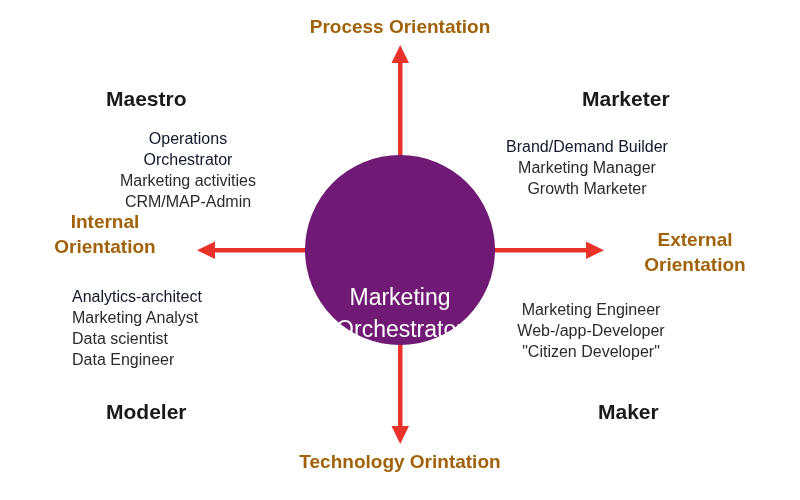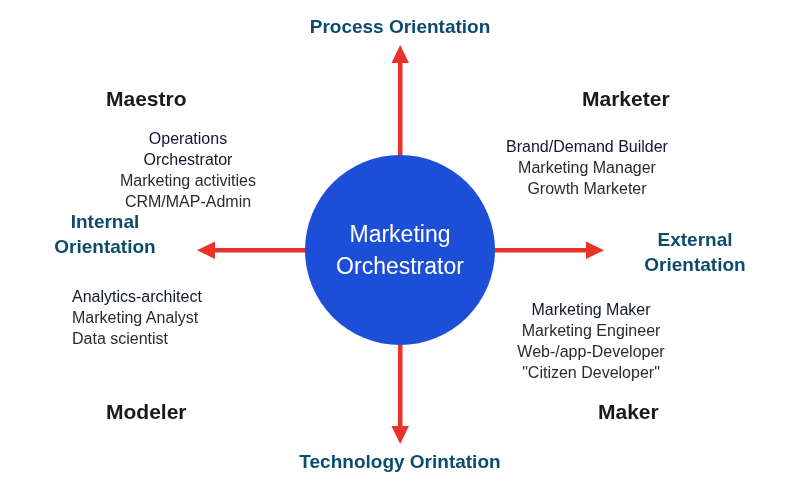--- a/index.html
+++ b/index.html
@@ -31,41 +31,41 @@
   }
 
   
   .center-circle {
     position: absolute;
     left: 305px;
     top: 155px;
     width: 190px;
     height: 190px;
     border-radius: 50%;
-    background: #1d4ed8;
+    background: #701a75;
     display: flex;
     flex-direction: column;
     align-items: center;
-    justify-content: center;
+    justify-content: flex-end;
     z-index: 3;
   }
   .center-circle span {
     display: block;
     color: #ffffff;
     font-size: 23px;
     line-height: 32px;
     font-weight: 400;
     text-align: center;
     white-space: nowrap;
   }
 
   
   .axis-label {
     position: absolute;
-    color: #0c4a6e;
+    color: #a16207;
     font-weight: 700;
     font-size: 19px;
     line-height: 25px;
     text-align: center;
     z-index: 2;
   }
   #axis-top    { left: 250px; top: 14px;  width: 300px; }
   #axis-bottom { left: 250px; top: 449px; width: 300px; }
   #axis-left   { left: 20px;  top: 209px; width: 170px; }
   #axis-right  { left: 610px; top: 227px; width: 170px; }
@@ -171,22 +171,22 @@
   <div class="quadrant" id="quadrant-tr">
     <div class="role">Brand/Demand Builder</div>
     <div class="item">Marketing Manager</div>
     <div class="item">Growth Marketer</div>
   </div>
 
   <div class="quadrant" id="quadrant-bl">
     <div class="role">Analytics-architect</div>
     <div class="item">Marketing Analyst</div>
     <div class="item">Data scientist</div>
+    <div class="item">Data Engineer</div>
   </div>
 
   <div class="quadrant" id="quadrant-br">
-    <div class="role">Marketing Maker</div>
     <div class="item">Marketing Engineer</div>
     <div class="item">Web-/app-Developer</div>
     <div class="item">"Citizen Developer"</div>
   </div>
 
 </div>
 
 </body></html>

